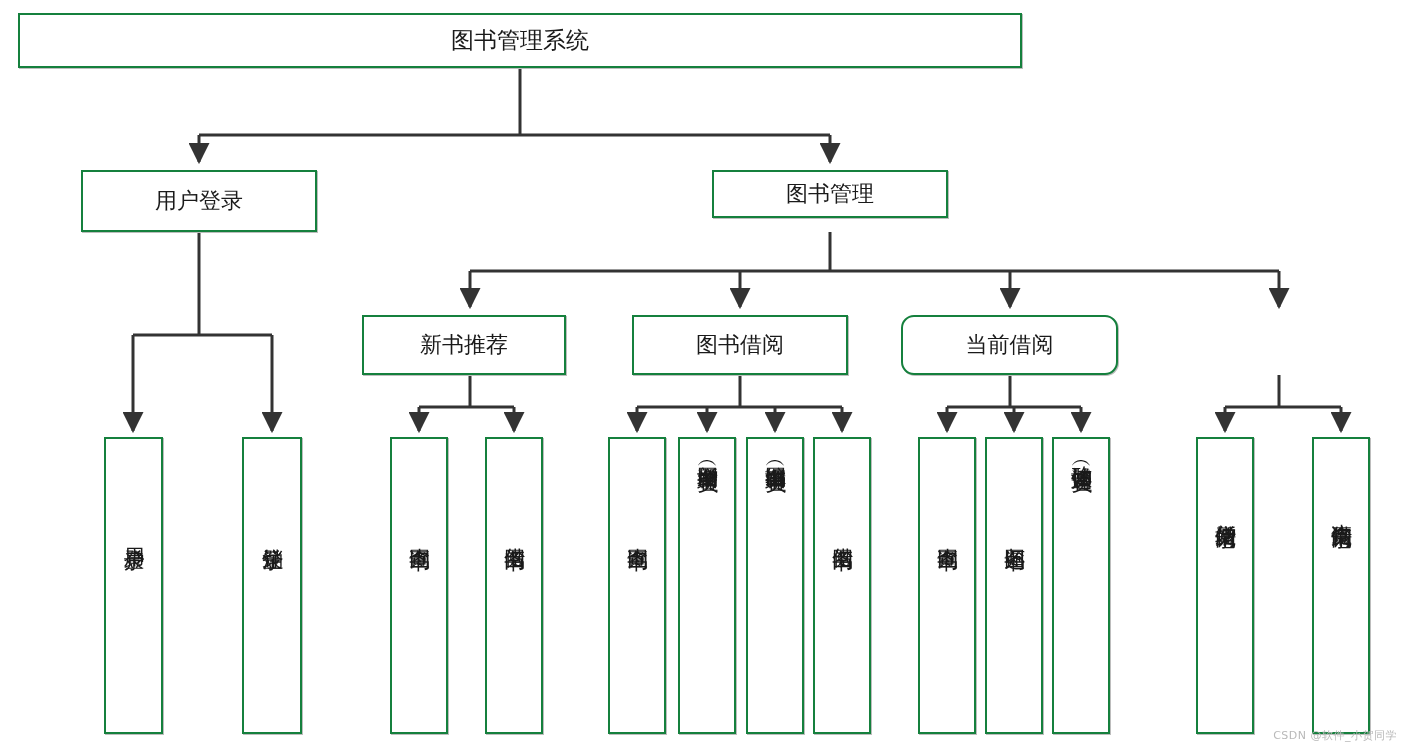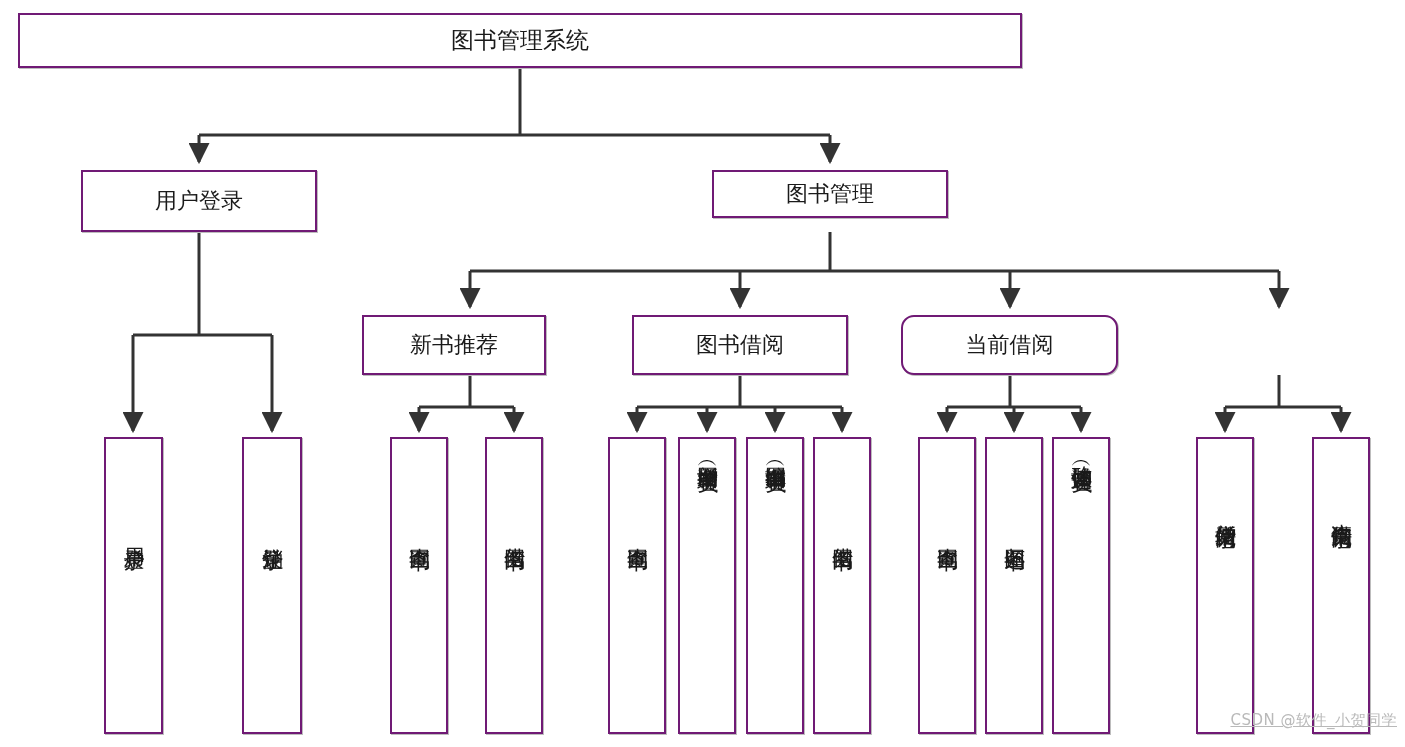--- a/index.html
+++ b/index.html
@@ -23,21 +23,21 @@
     left: 0;
     top: 0;
     width: 1405px;
     height: 747px;
     pointer-events: none;
   }
   .node {
     position: absolute;
     box-sizing: border-box;
     background: #ffffff;
-    border: 2px solid #701a75;
+    border: 2px solid #15803d;
     display: flex;
     align-items: center;
     justify-content: center;
     color: #1a1a1a;
     box-shadow: 1px 1px 0 #bdbdbd;
   }
   .node .label {
     display: block;
     text-align: center;
     line-height: 1.25;
@@ -67,26 +67,25 @@
   }
   .node.vertical.tall .label {
     margin-top: 4px;
   }
   .node.vertical.shortlabel .label {
     margin-top: 86px;
   }
   .watermark {
     position: absolute;
     right: 8px;
-    bottom: 17px;
-    font-size: 15px;
+    bottom: 4px;
+    font-size: 11px;
     color: #b9b9b9;
     letter-spacing: 0.5px;
     white-space: nowrap;
-    text-decoration: underline;
   }
 </style>
 </head>
 <body>
 
 <div id="stage">
 
   <svg id="edges" viewBox="0 0 1405 747" xmlns="http://www.w3.org/2000/svg">
     <defs>
       <marker id="arrow" viewBox="0 0 10 10" refX="9" refY="5" markerWidth="7" markerHeight="7" orient="auto-start-reverse">
@@ -141,21 +140,21 @@
     <span class="label">图书管理系统</span>
   </div>
 
   <div class="node horizontal" style="left:81px; top:170px; width:236px; height:62px;">
     <span class="label">用户登录</span>
   </div>
   <div class="node horizontal" style="left:712px; top:170px; width:236px; height:48px;">
     <span class="label">图书管理</span>
   </div>
 
-  <div class="node horizontal" style="left:362px; top:315px; width:184px; height:60px;">
+  <div class="node horizontal" style="left:362px; top:315px; width:204px; height:60px;">
     <span class="label">新书推荐</span>
   </div>
   <div class="node horizontal" style="left:632px; top:315px; width:216px; height:60px;">
     <span class="label">图书借阅</span>
   </div>
   <div class="node horizontal" style="left:901px; top:315px; width:217px; height:60px;border-radius:13px;">
     <span class="label">当前借阅</span>
   </div>
 
   <div class="node vertical shortlabel" style="left:104px; top:437px; width:59px; height:297px;">

